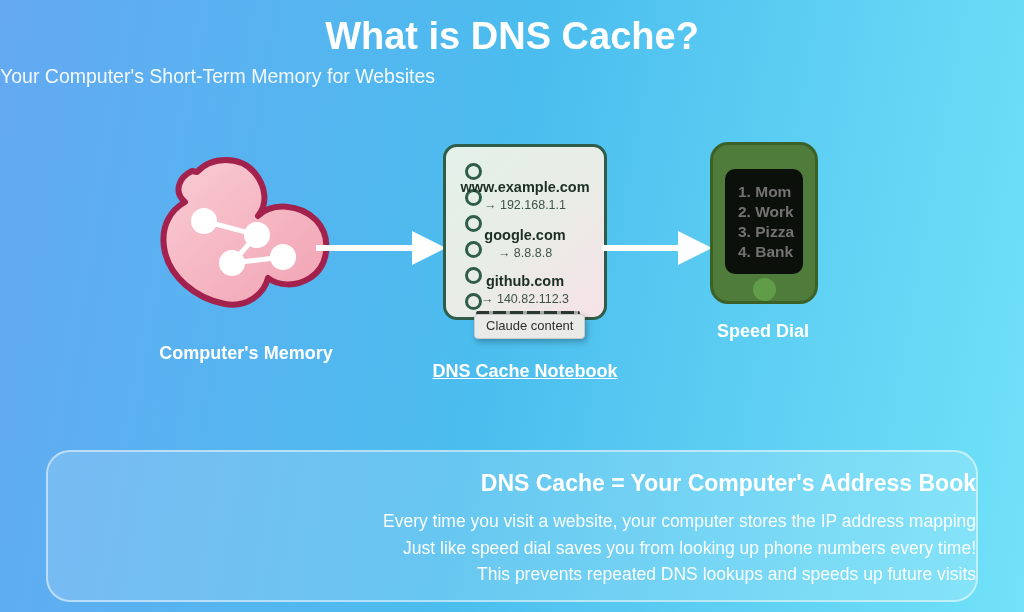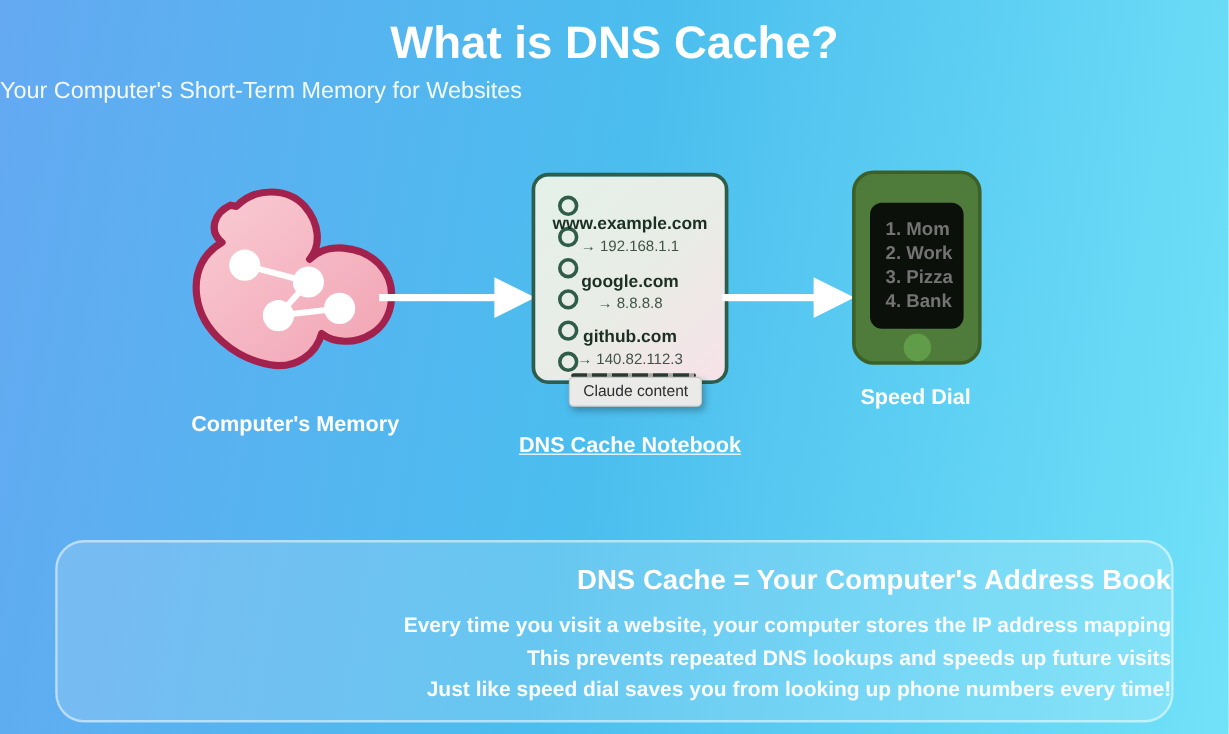--- a/index.html
+++ b/index.html
@@ -60,21 +60,21 @@
     background:#0c100a; border-radius:10px; padding:13px 0 0 13px; }
   .screen-line { font-size:15.5px; font-weight:bold; color:#737373; line-height:20px; }
   .home-btn { position:absolute; left:40px; top:133px; width:23px; height:23px;
     border-radius:50%; background:#619c49; }
 
   
   .summary { left:46px; top:410px; width:932px; height:152px;
     background:rgba(255,255,255,0.16); border:2px solid rgba(255,255,255,0.5);
     border-radius:24px; text-align:right; padding-top:18px;margin-top:40px; }
   .summary-heading { font-size:23px; font-weight:bold; color:#ffffff; }
-  .summary-lines { margin-top:11px;font-weight:bold; }
+  .summary-lines { margin-top:11px; }
   .summary-line { font-size:17.5px; color:rgba(255,255,255,0.96); line-height:26.5px; }
 </style>
 </head>
 <body>
 
 <div class="stage">
 
   <div class="abs title">What is DNS Cache?</div>
   <div class="abs subtitle">Your Computer's Short-Term Memory for Websites</div>
 
@@ -142,18 +142,18 @@
       <div class="screen-line">4. Bank</div>
     </div>
     <div class="home-btn"></div>
   </div>
   <div class="abs item-label label-phone">Speed Dial</div>
 
   <div class="abs summary">
     <div class="summary-heading">DNS Cache = Your Computer's Address Book</div>
     <div class="summary-lines">
       <div class="summary-line">Every time you visit a website, your computer stores the IP address mapping</div>
+      <div class="summary-line">Just like speed dial saves you from looking up phone numbers every time!</div>
       <div class="summary-line">This prevents repeated DNS lookups and speeds up future visits</div>
-      <div class="summary-line">Just like speed dial saves you from looking up phone numbers every time!</div>
     </div>
   </div>
 
 </div>
 
 </body></html>

